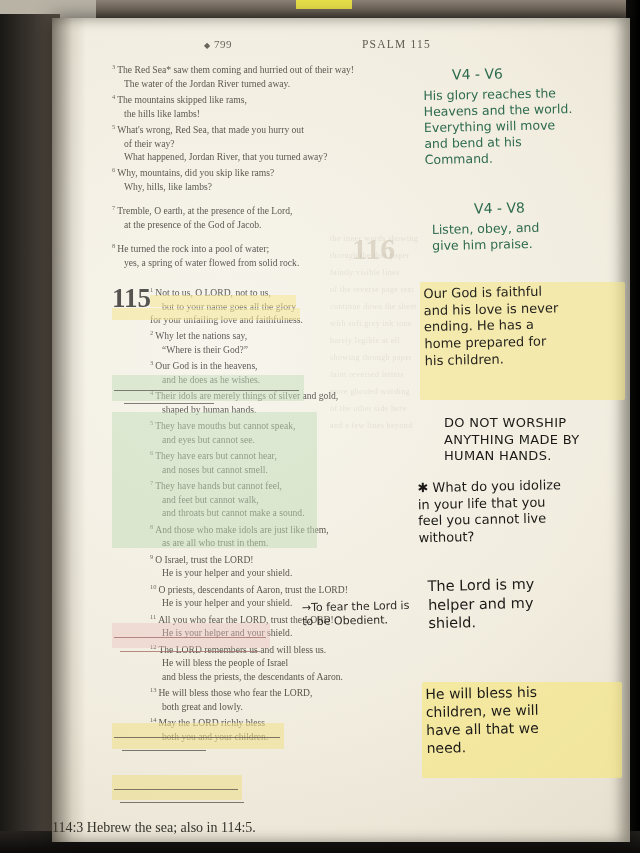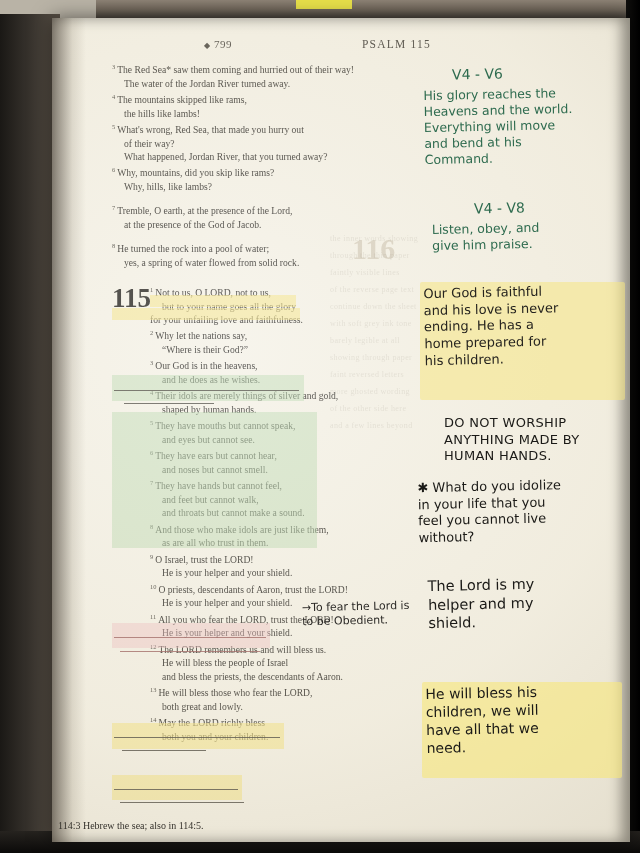--- a/index.html
+++ b/index.html
@@ -112,22 +112,22 @@
   
   .hl { position: absolute; pointer-events: none; }
   .hl-yellow { background: rgba(244,226,120,.58); }
   .hl-green  { background: rgba(178,214,168,.50); }
   .hl-pink   { background: rgba(236,178,186,.42); }
   .underline { position:absolute; height:1px; background:#3a372f; opacity:.85; }
   .underline-red { position:absolute; height:1px; background:#8d4a4a; opacity:.8; }
 
   
   .footnote {
-    position: absolute; left: 58px; top: 820px; width: 320px;
-    font-size: 10px; color: #35322c;
+    position: absolute; left: 52px; top: 820px; width: 320px;
+    font-size: 14px; color: #35322c;
   }
 
   
   .note {
     position: absolute;
     font-family: "DejaVu Sans", sans-serif;
     line-height: 1.28;
     white-space: pre-line;
   }
   .hand {

